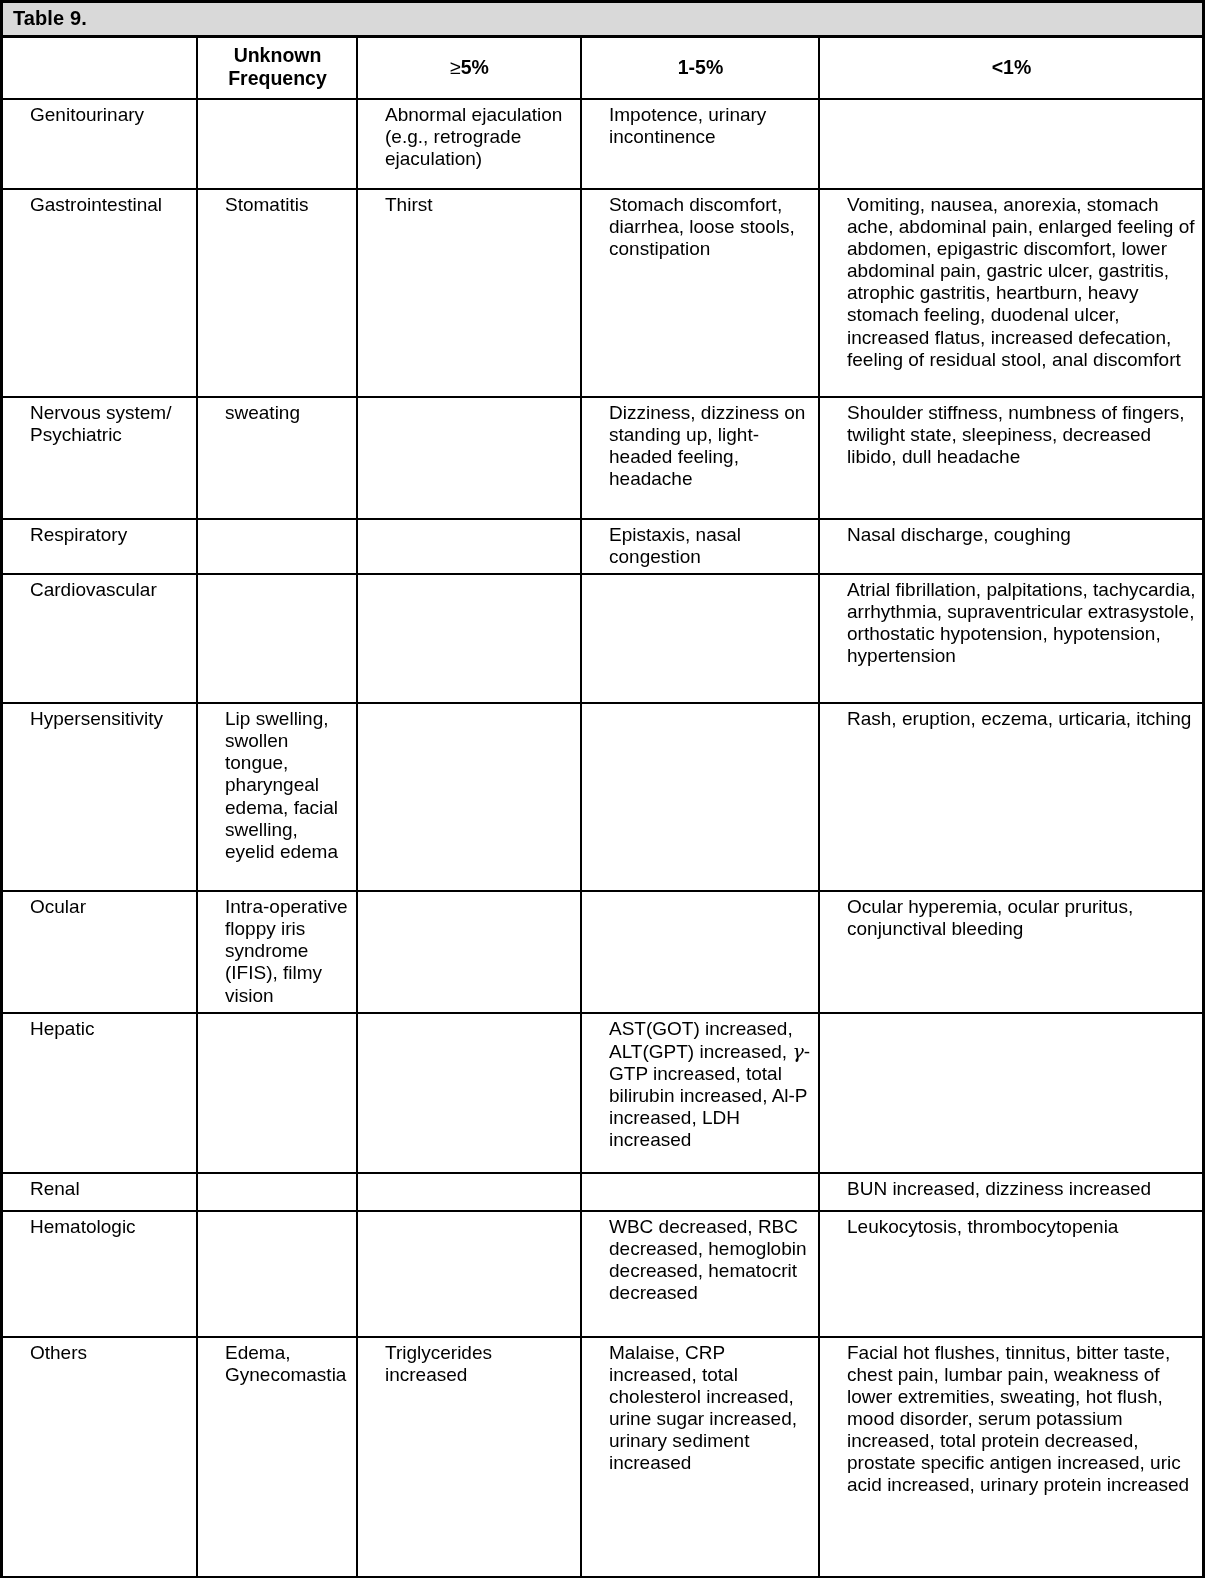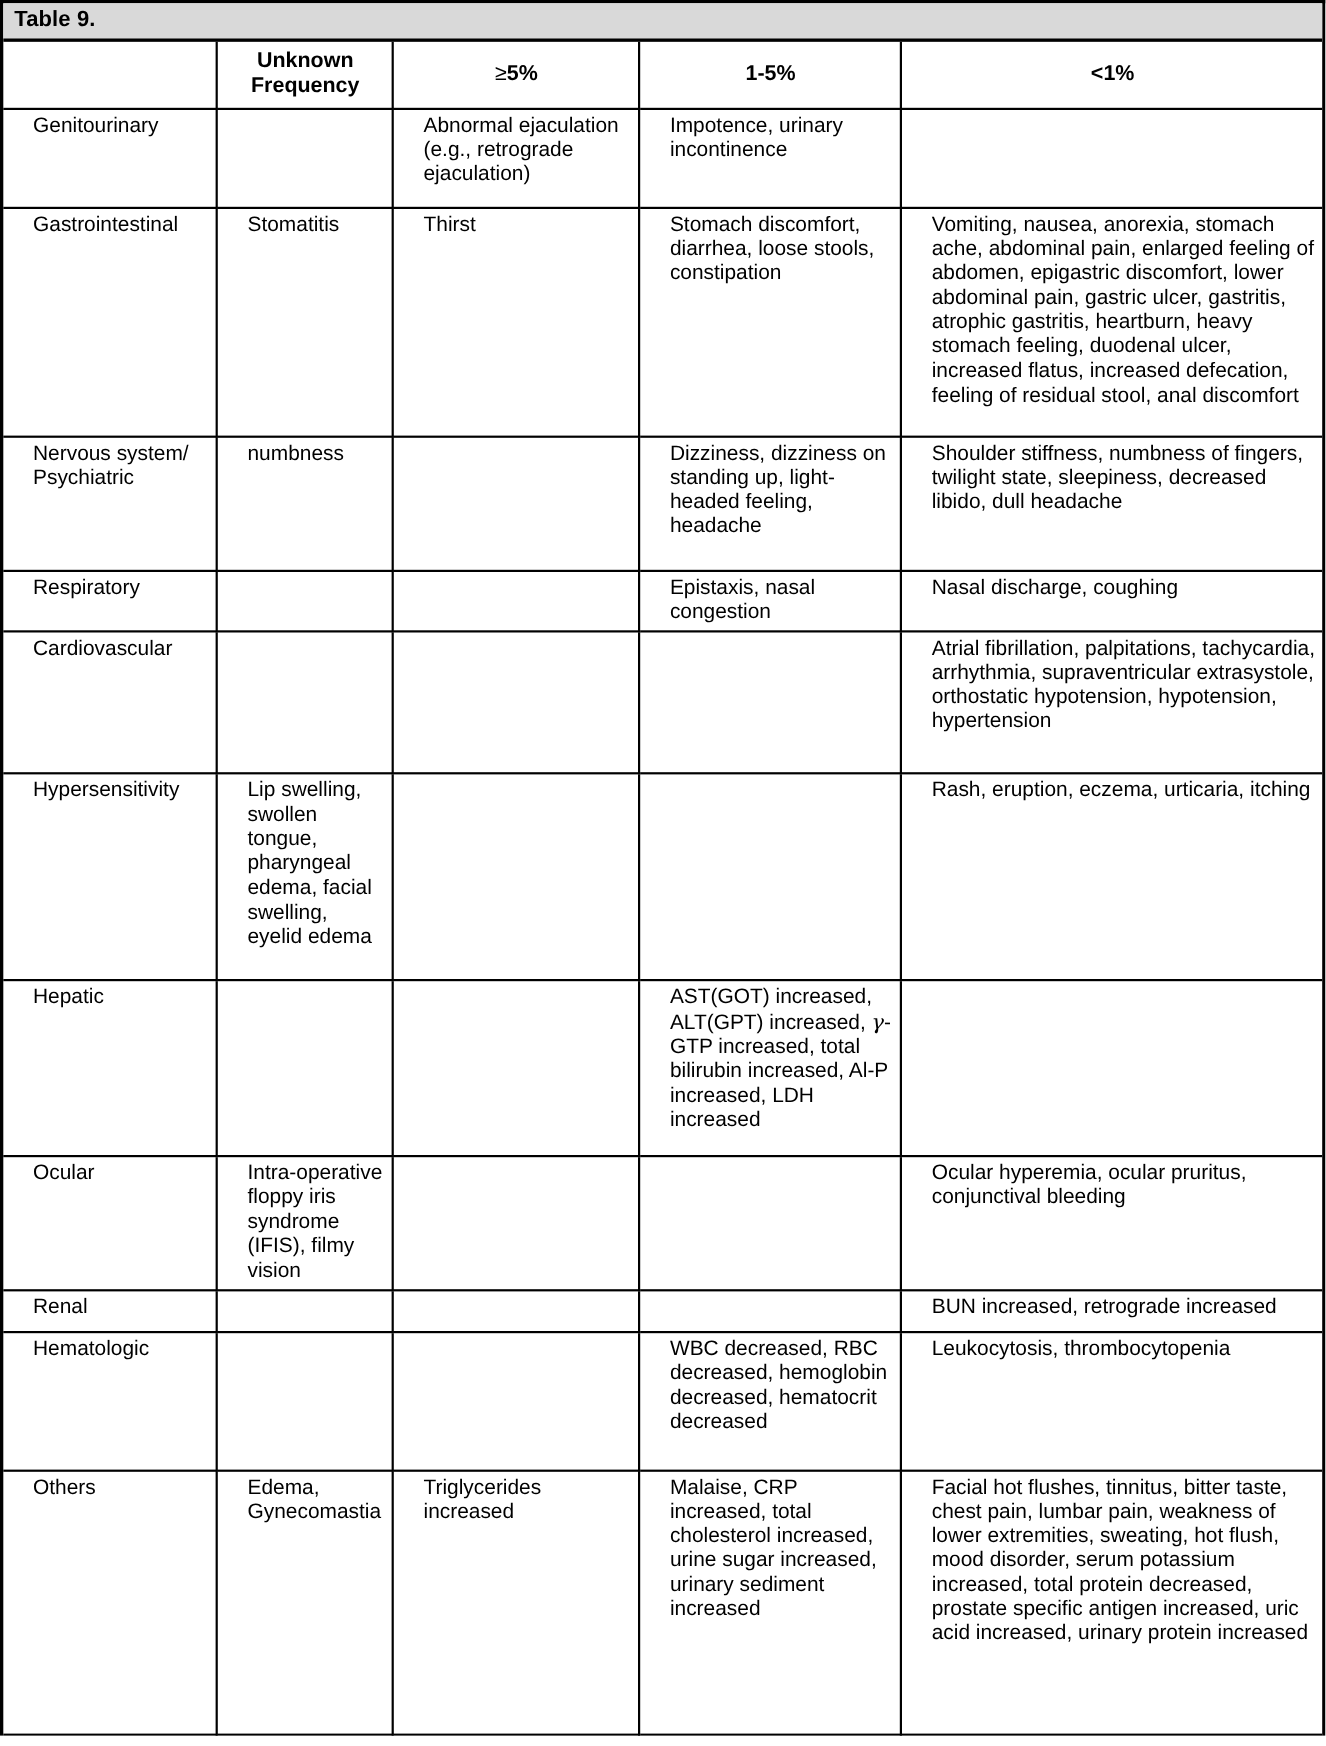--- a/index.html
+++ b/index.html
@@ -140,21 +140,21 @@
           </td>
           <td>
             <span class="cell-text">Vomiting, nausea, anorexia, stomach ache, abdominal pain, enlarged feeling of abdomen, epigastric discomfort, lower abdominal pain, gastric ulcer, gastritis, atrophic gastritis, heartburn, heavy stomach feeling, duodenal ulcer, increased flatus, increased defecation, feeling of residual stool, anal discomfort</span>
           </td>
         </tr>
         <tr style="height: 122px;">
           <td>
             <span class="cell-text">Nervous system/ Psychiatric</span>
           </td>
           <td>
-            <span class="cell-text">numbness</span>
+            <span class="cell-text">sweating</span>
           </td>
           <td>
             <span class="cell-text"></span>
           </td>
           <td>
             <span class="cell-text">Dizziness, dizziness on standing up, light-headed feeling, headache</span>
           </td>
           <td>
             <span class="cell-text">Shoulder stiffness, numbness of fingers, twilight state, sleepiness, decreased libido, dull headache</span>
           </td>
@@ -203,69 +203,69 @@
           <td>
             <span class="cell-text"></span>
           </td>
           <td>
             <span class="cell-text"></span>
           </td>
           <td>
             <span class="cell-text">Rash, eruption, eczema, urticaria, itching</span>
           </td>
         </tr>
+        <tr style="height: 120px;">
+          <td>
+            <span class="cell-text">Ocular</span>
+          </td>
+          <td>
+            <span class="cell-text">Intra-operative floppy iris syndrome (IFIS), filmy vision</span>
+          </td>
+          <td>
+            <span class="cell-text"></span>
+          </td>
+          <td>
+            <span class="cell-text"></span>
+          </td>
+          <td>
+            <span class="cell-text">Ocular hyperemia, ocular pruritus, conjunctival bleeding</span>
+          </td>
+        </tr>
         <tr style="height: 160px;">
           <td>
             <span class="cell-text">Hepatic</span>
           </td>
           <td>
             <span class="cell-text"></span>
           </td>
           <td>
             <span class="cell-text"></span>
           </td>
           <td>
             <span class="cell-text">AST(GOT) increased, ALT(GPT) increased, <span class="gk">γ</span>-GTP increased, total bilirubin increased, Al-P increased, LDH increased</span>
           </td>
           <td>
             <span class="cell-text"></span>
           </td>
         </tr>
-        <tr style="height: 120px;">
-          <td>
-            <span class="cell-text">Ocular</span>
-          </td>
-          <td>
-            <span class="cell-text">Intra-operative floppy iris syndrome (IFIS), filmy vision</span>
-          </td>
-          <td>
-            <span class="cell-text"></span>
-          </td>
-          <td>
-            <span class="cell-text"></span>
-          </td>
-          <td>
-            <span class="cell-text">Ocular hyperemia, ocular pruritus, conjunctival bleeding</span>
-          </td>
-        </tr>
         <tr style="height: 38px;">
           <td>
             <span class="cell-text">Renal</span>
           </td>
           <td>
             <span class="cell-text"></span>
           </td>
           <td>
             <span class="cell-text"></span>
           </td>
           <td>
             <span class="cell-text"></span>
           </td>
           <td>
-            <span class="cell-text">BUN increased, retrograde increased</span>
+            <span class="cell-text">BUN increased, dizziness increased</span>
           </td>
         </tr>
         <tr style="height: 126px;">
           <td>
             <span class="cell-text">Hematologic</span>
           </td>
           <td>
             <span class="cell-text"></span>
           </td>
           <td>

